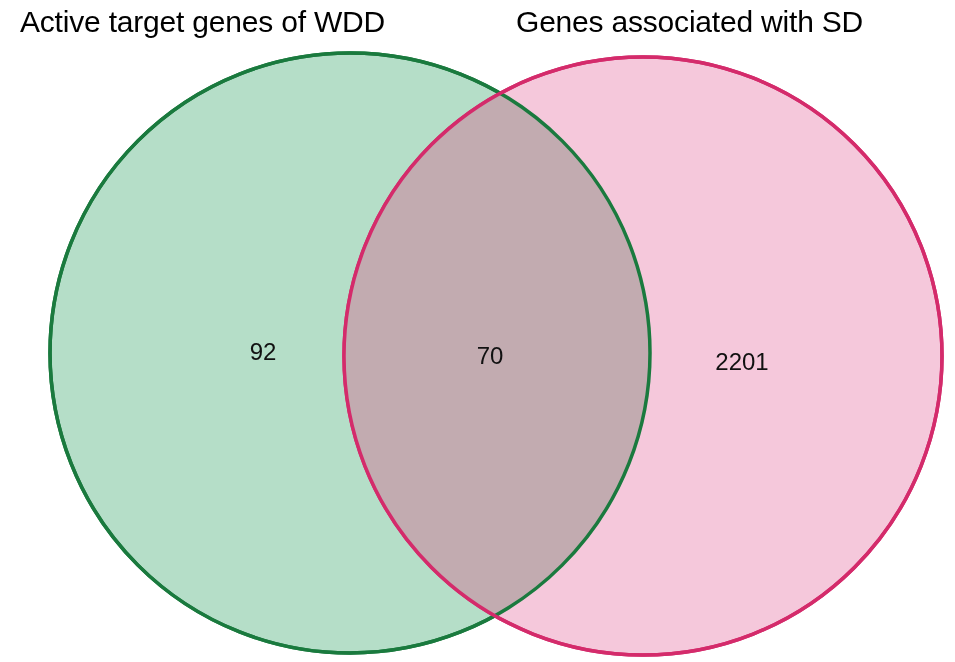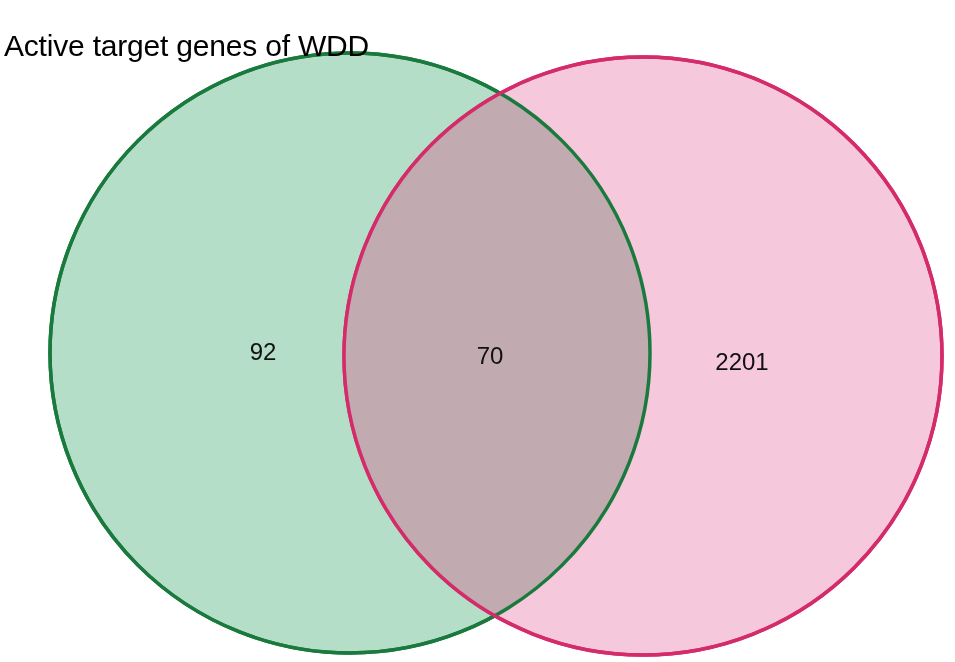--- a/index.html
+++ b/index.html
@@ -30,21 +30,21 @@
   .set-label {
     position: absolute;
     top: 2px;
     font-size: 30px;
     line-height: 40px;
     color: #000000;
     white-space: nowrap;
     font-family: "Liberation Sans", sans-serif;
     letter-spacing: -0.2px;
   }
-  #label-left  { left: 4px; margin-top: 24px;  }
+  #label-left  { left: 20px;  }
   #label-right { left: 516px; }
 
   .count-label {
     position: absolute;
     font-size: 24px;
     line-height: 24px;
     color: #111111;
     white-space: nowrap;
     text-align: center;
     transform: translate(-50%, -50%);
@@ -73,20 +73,21 @@
     <g clip-path="url(#clip-left-circle)">
       <circle cx="643" cy="356" r="299" fill="#c2abb0"></circle>
     </g>
 
     <circle cx="350" cy="353" r="300" fill="none" stroke="#1a7a3e" stroke-width="3.5"></circle>
     <circle cx="643" cy="356" r="299" fill="none" stroke="#d42b6b" stroke-width="3.5"></circle>
   </svg>
 
   <div class="set-label" id="label-left">Active target genes of WDD</div>
 
+  <div class="set-label" id="label-right">Genes associated with SD</div>
 
   <div class="count-label" id="count-left">92</div>
 
   <div class="count-label" id="count-intersect">70</div>
 
   <div class="count-label" id="count-right">2201</div>
 
 </div>
 
 </body></html>

